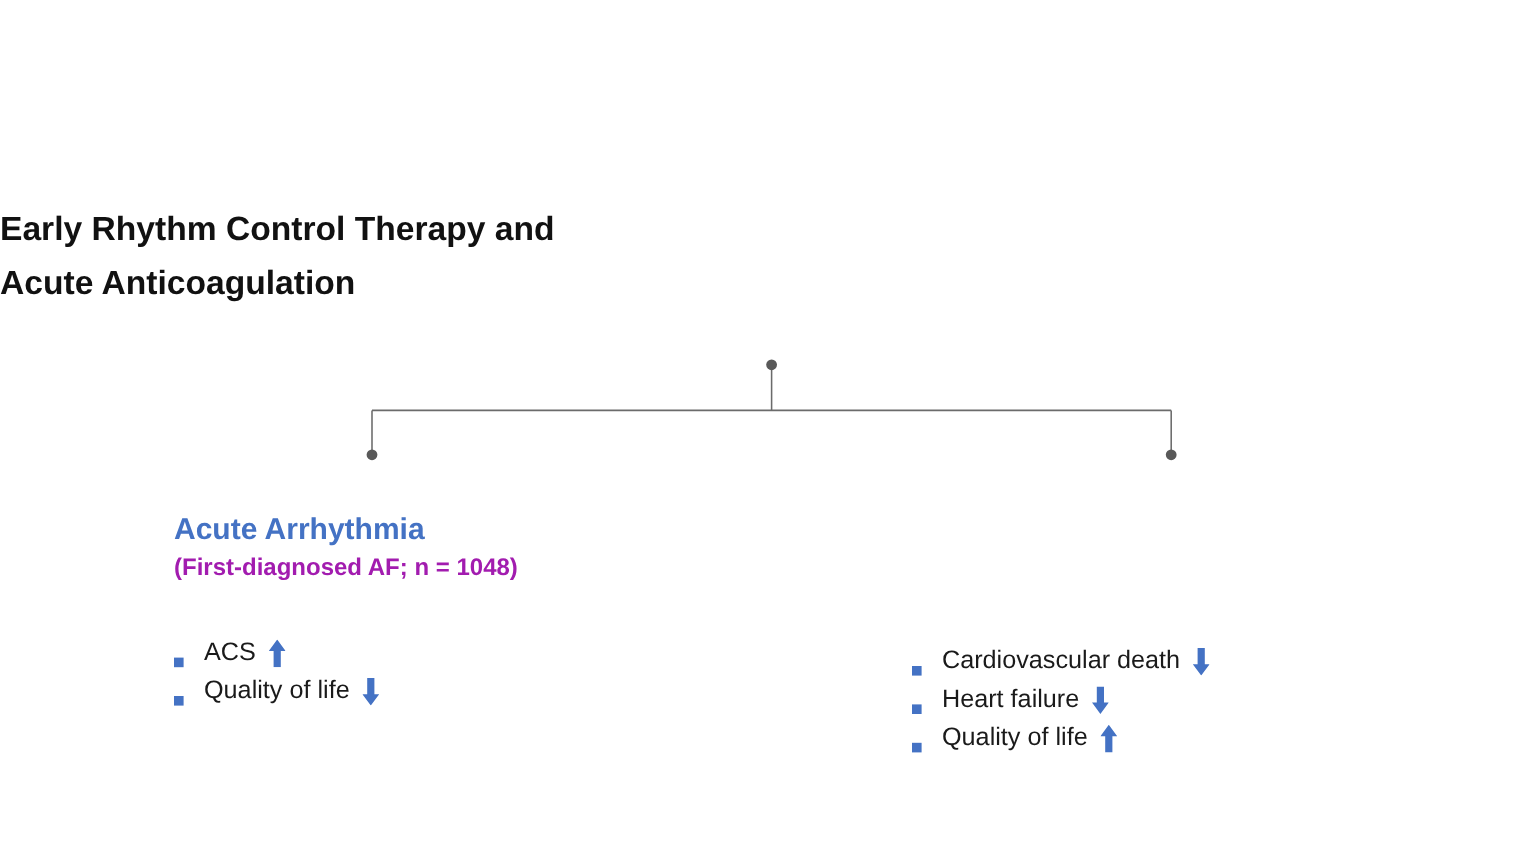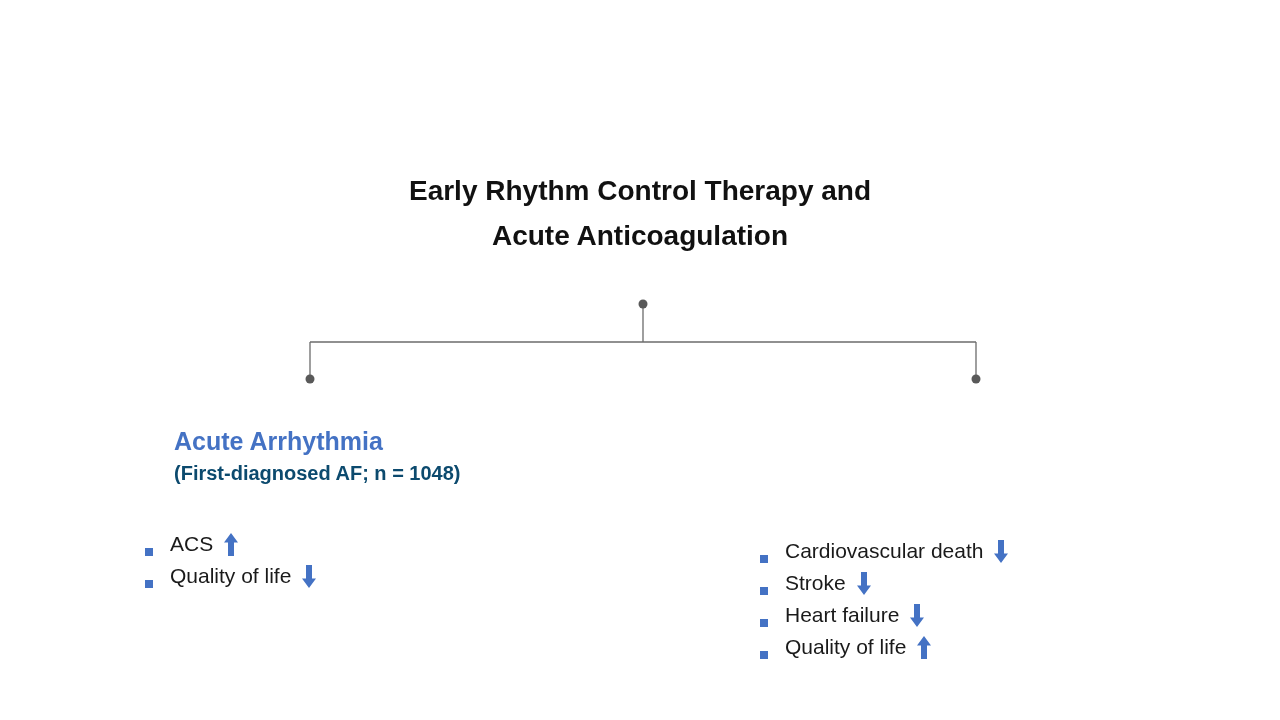--- a/index.html
+++ b/index.html
@@ -16,48 +16,46 @@
   }
   .slide {
     position: absolute;
     inset: 0;
   }
   .title-block {
     position: absolute;
     top: 168px;
     left: 0;
     width: 1280px;
-    text-align: center;
     color: #111111;
     font-size: 28px;
     font-weight: bold;
     line-height: 45px;
   }
   .connector-svg {
     position: absolute;
     top: 0;
     left: 0;
     pointer-events: none;
   }
   .branch {
     position: absolute;
     width: 500px;
-    margin-left: 29px;
   }
   .branch-left  { left: 145px; top: 426px; }
   .branch-right { left: 760px; top: 426px; }
   .branch-heading {
     color: #4472C4;
     font-size: 25px;
     font-weight: bold;
     line-height: 30px;
     margin: 0;
   }
   .branch-subheading {
-    color: #0c4a6e;
+    color: #a21caf;
     font-size: 20px;
     font-weight: bold;
     line-height: 26px;
     margin-top: 4px;
   }
   .bullet-list {
     position: absolute;
     width: 500px;
   }
   .list-left  { left: 145px; top: 524px; }
@@ -137,29 +135,20 @@
       <span class="bullet-square"></span>
       <span>Cardiovascular death</span>
       <span class="trend-arrow" data-dir="down">
         <svg width="14" height="23" viewBox="0 0 14 23">
             <path d="M7 0 L14 9.5 L10 9.5 L10 23 L4 23 L4 9.5 L0 9.5 Z" fill="#4472C4"></path>
           </svg>
       </span>
     </div>
     <div class="bullet-item">
       <span class="bullet-square"></span>
-      <span>Stroke</span>
-      <span class="trend-arrow" data-dir="down">
-        <svg width="14" height="23" viewBox="0 0 14 23">
-            <path d="M7 0 L14 9.5 L10 9.5 L10 23 L4 23 L4 9.5 L0 9.5 Z" fill="#4472C4"></path>
-          </svg>
-      </span>
-    </div>
-    <div class="bullet-item">
-      <span class="bullet-square"></span>
       <span>Heart failure</span>
       <span class="trend-arrow" data-dir="down">
         <svg width="14" height="23" viewBox="0 0 14 23">
             <path d="M7 0 L14 9.5 L10 9.5 L10 23 L4 23 L4 9.5 L0 9.5 Z" fill="#4472C4"></path>
           </svg>
       </span>
     </div>
     <div class="bullet-item">
       <span class="bullet-square"></span>
       <span>Quality of life</span>

